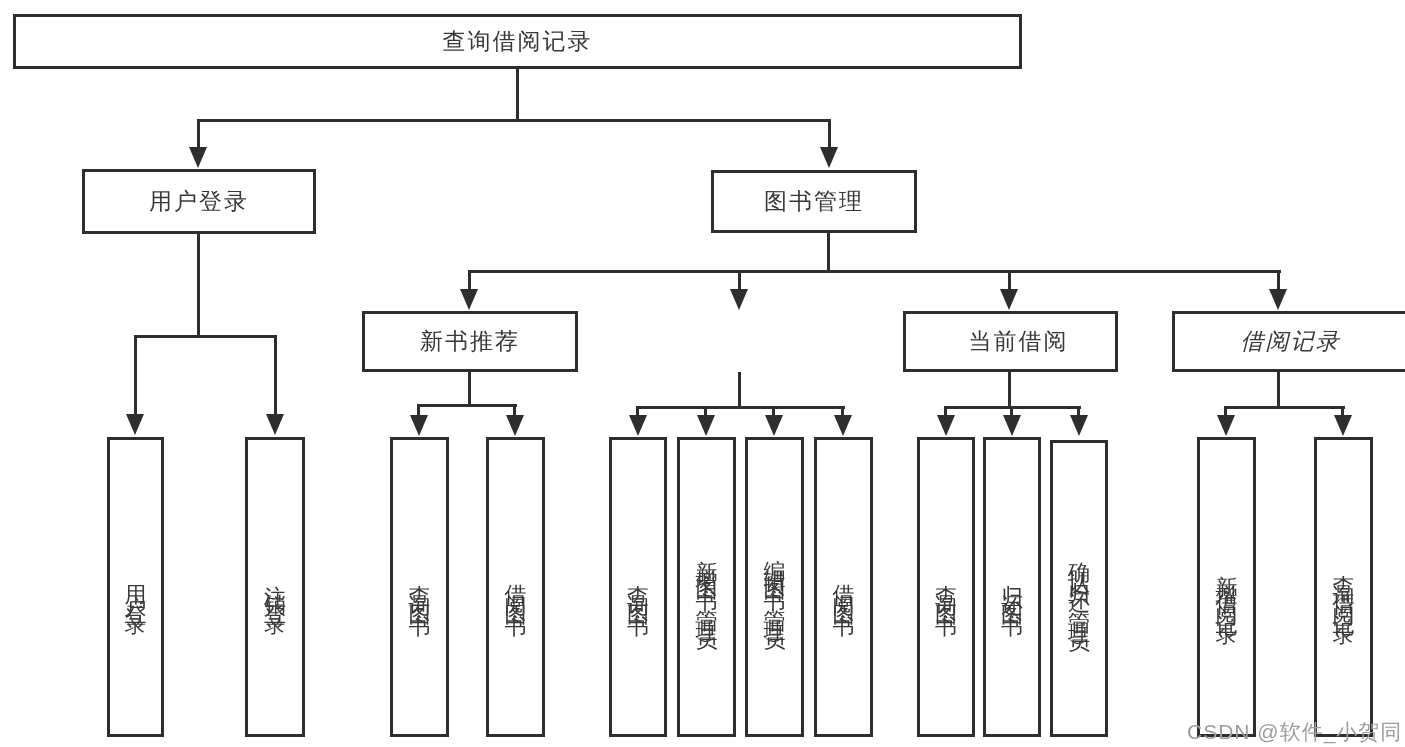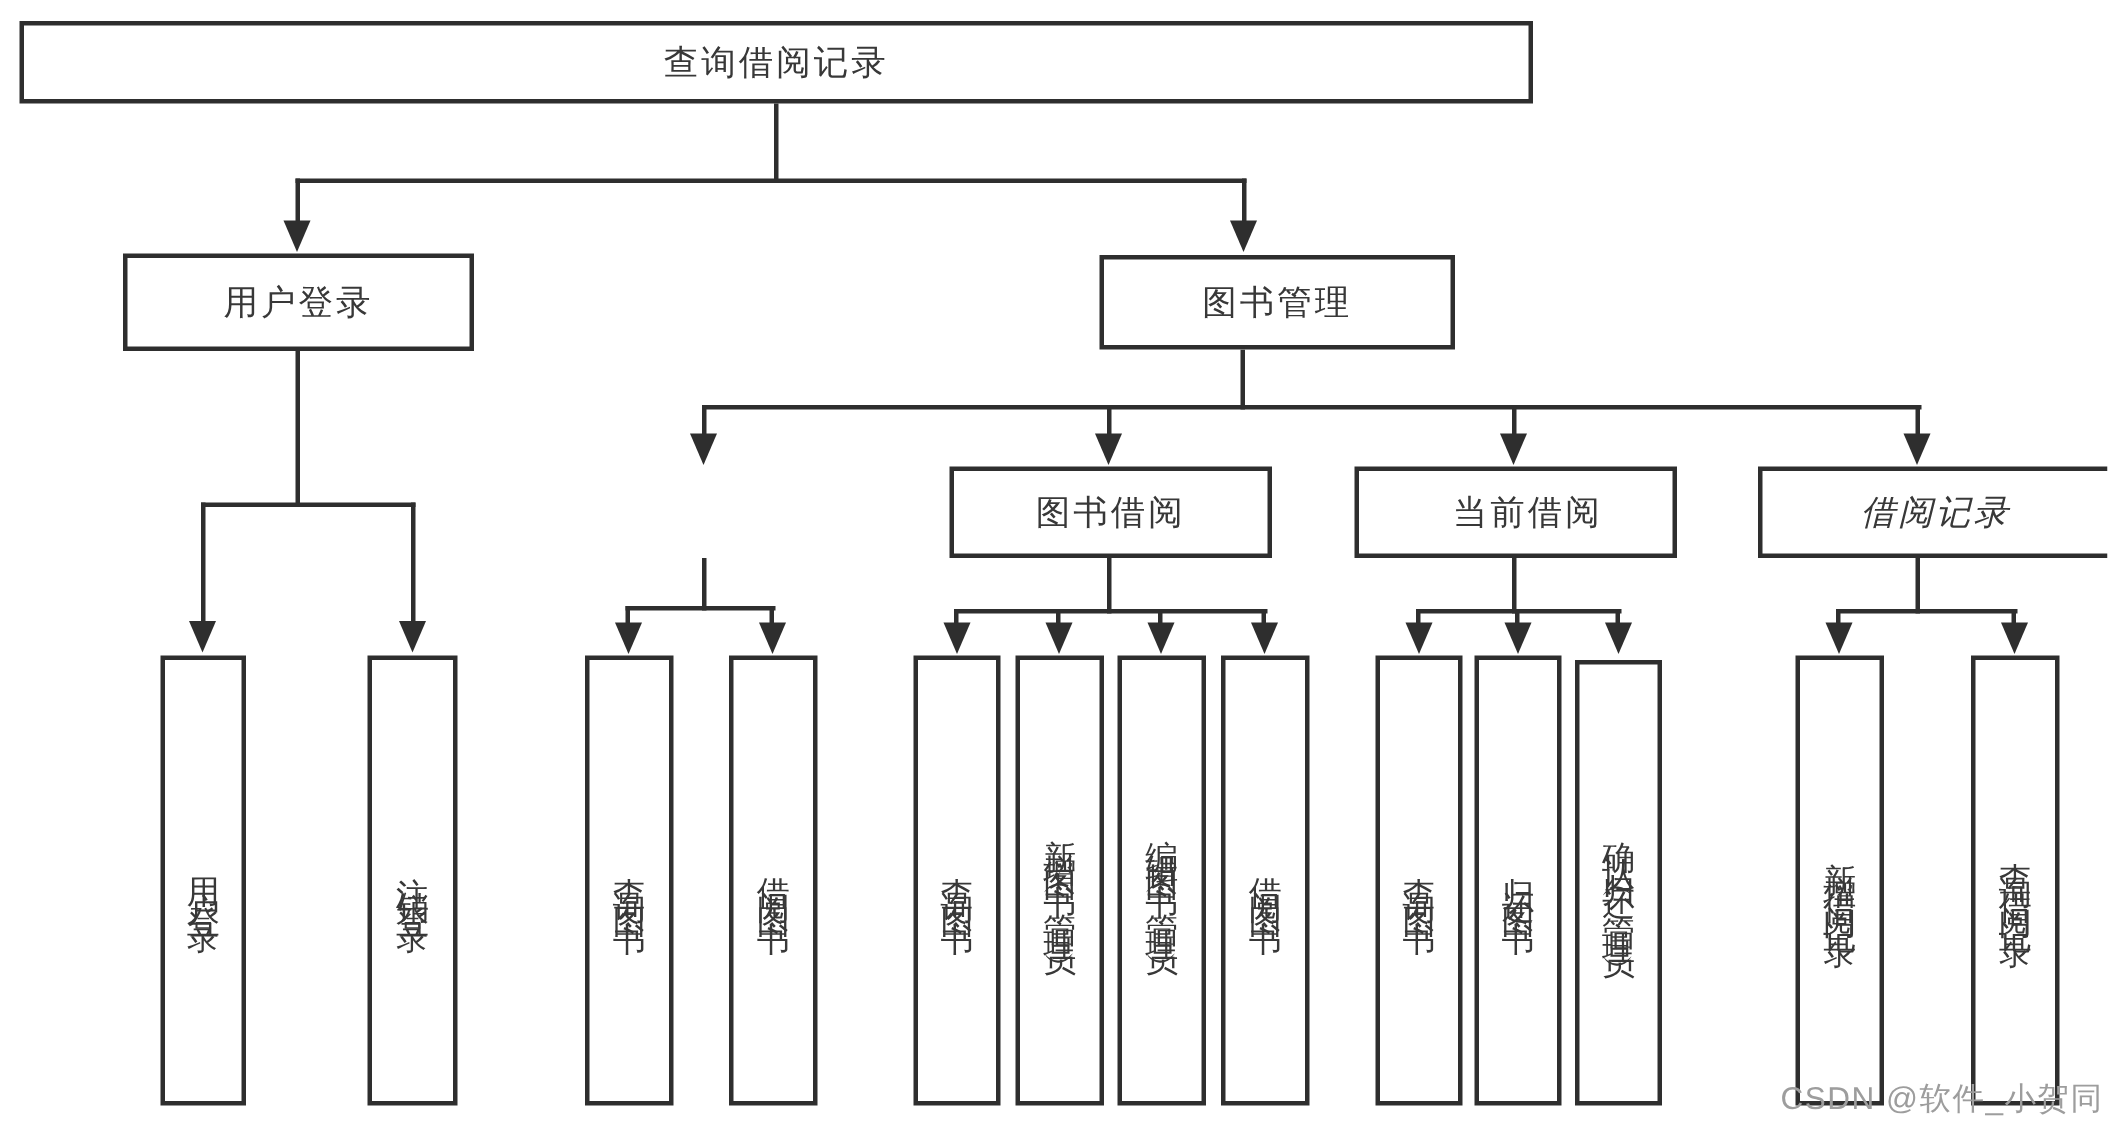--- a/index.html
+++ b/index.html
@@ -36,21 +36,21 @@
   <div class="vline" style="left:516px;top:68px;height:52px;"></div>
   <div class="hline" style="left:197px;top:119px;width:634px;"></div>
   <div class="vline" style="left:197px;top:119px;height:31px;"></div>
   <div class="vline" style="left:828px;top:119px;height:31px;"></div>
   <div class="arrowhead" style="left:189px;top:147px;"></div>
   <div class="arrowhead" style="left:820px;top:147px;"></div>
 
   <div class="hbox" style="left:82px;top:169px;width:234px;height:65px;">
     <span>用户登录</span>
   </div>
-  <div class="hbox" style="left:733px;top:170px;width:237px;height:63px;">
+  <div class="hbox" style="left:711px;top:170px;width:206px;height:63px;">
     <span>图书管理</span>
   </div>
 
   <div class="vline" style="left:197px;top:233px;height:105px;"></div>
   <div class="hline" style="left:134px;top:335px;width:143px;"></div>
   <div class="vline" style="left:134px;top:335px;height:80px;"></div>
   <div class="vline" style="left:274px;top:335px;height:80px;"></div>
   <div class="arrowhead" style="left:126px;top:414px;"></div>
   <div class="arrowhead" style="left:266px;top:414px;"></div>
 
@@ -58,22 +58,22 @@
   <div class="hline" style="left:468px;top:270px;width:813px;"></div>
   <div class="vline" style="left:468px;top:270px;height:22px;"></div>
   <div class="vline" style="left:738px;top:270px;height:22px;"></div>
   <div class="vline" style="left:1008px;top:270px;height:22px;"></div>
   <div class="vline" style="left:1277px;top:270px;height:22px;"></div>
   <div class="arrowhead" style="left:460px;top:289px;"></div>
   <div class="arrowhead" style="left:730px;top:289px;"></div>
   <div class="arrowhead" style="left:1000px;top:289px;"></div>
   <div class="arrowhead" style="left:1269px;top:289px;"></div>
 
-  <div class="hbox" style="left:633px;top:311px;width:215px;height:61px;">
-    <span>图书借阅</span>
+  <div class="hbox" style="left:362px;top:311px;width:216px;height:61px;">
+    <span>新书推荐</span>
   </div>
   <div class="hbox" style="left:903px;top:311px;width:215px;height:61px;padding-left:16px;">
     <span>当前借阅</span>
   </div>
   <div class="hbox" style="left:1172px;top:311px;width:237px;height:61px;font-style:italic;">
     <span>借阅记录</span>
   </div>
 
   <div class="vline" style="left:468px;top:372px;height:35px;"></div>
   <div class="hline" style="left:417px;top:404px;width:100px;"></div>

